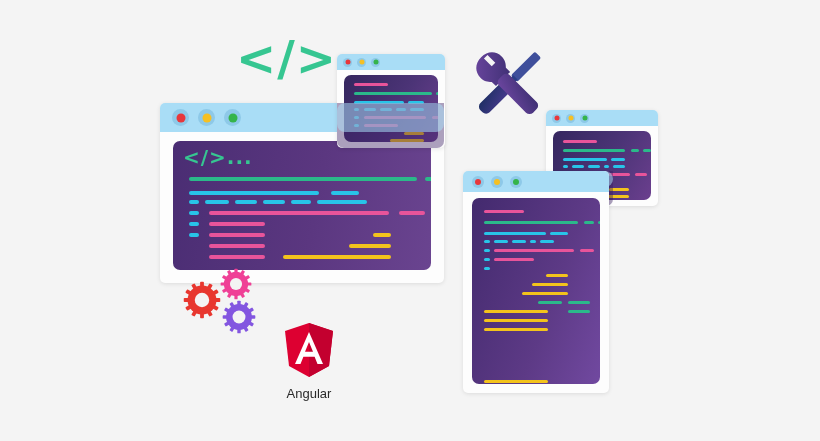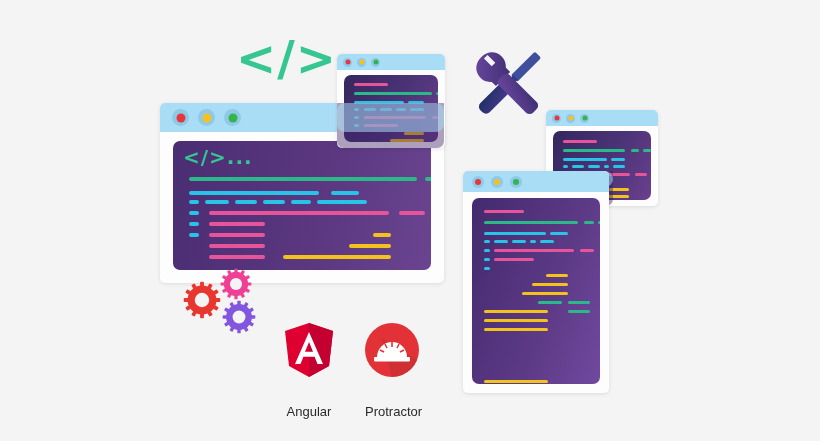--- a/index.html
+++ b/index.html
@@ -38,21 +38,21 @@
 
   
   .codeglyph{position:absolute;color:#36c691;font-weight:700;
              font-family:"DejaVu Sans", sans-serif;letter-spacing:1px;}
 
   
   .gear{position:absolute;}
 
   
   .logo{position:absolute;text-align:center;}
-  .logo .cap{font-size:13px;color:#2a2a2a;margin-top:22px;
+  .logo .cap{font-size:13px;color:#2a2a2a;margin-top:4px;
              font-family:"Liberation Sans", sans-serif;}
   .tools{position:absolute;}
 </style>
 </head>
 <body>
 
 <div id="stage">
 
   <div class="codeglyph" style="left:236px;top:34px;font-size:48px;line-height:48px;">&lt;/&gt;</div>
 
@@ -328,30 +328,14 @@
   <div class="logo" style="left:283px;top:322px;width:52px;">
     <svg width="52" height="56" viewBox="0 0 52 56">
       <path d="M26 1 L50 9 L46 44 L26 55 L6 44 L2 9 Z" fill="#dd0031"></path>
       <path d="M26 1 L50 9 L46 44 L26 55 Z" fill="#c3002f"></path>
       <path d="M26 10 L12 42 L17.5 42 L20.4 34.8 L31.6 34.8 L34.5 42 L40 42 Z
                M26 20 L30 29.8 L22 29.8 Z" fill="#ffffff"></path>
     </svg>
     <div class="cap">Angular</div>
   </div>
 
-  <div class="logo" style="left:365px;top:322px;width:54px;">
-    <svg width="54" height="56" viewBox="0 0 54 56">
-      <circle cx="27" cy="28" r="27" fill="#e23237"></circle>
-      <path d="M27 55 A27 27 0 0 0 52 38 L16 16 Z" fill="#b52e31" opacity="0.45"></path>
-      <path d="M12 35 A15 15 0 0 1 42 35 Z" fill="#ffffff"></path>
-      <g stroke="#e23237" stroke-width="1.6">
-        <line x1="27" y1="20" x2="27" y2="25"></line>
-        <line x1="20" y1="22" x2="22" y2="26"></line>
-        <line x1="34" y1="22" x2="32" y2="26"></line>
-        <line x1="15" y1="28" x2="19" y2="30"></line>
-        <line x1="39" y1="28" x2="35" y2="30"></line>
-      </g>
-      <rect x="9" y="35" width="36" height="4.5" rx="1" fill="#ffffff"></rect>
-    </svg>
-    <div class="cap">Protractor</div>
-  </div>
 
 </div>
 
 </body></html>

